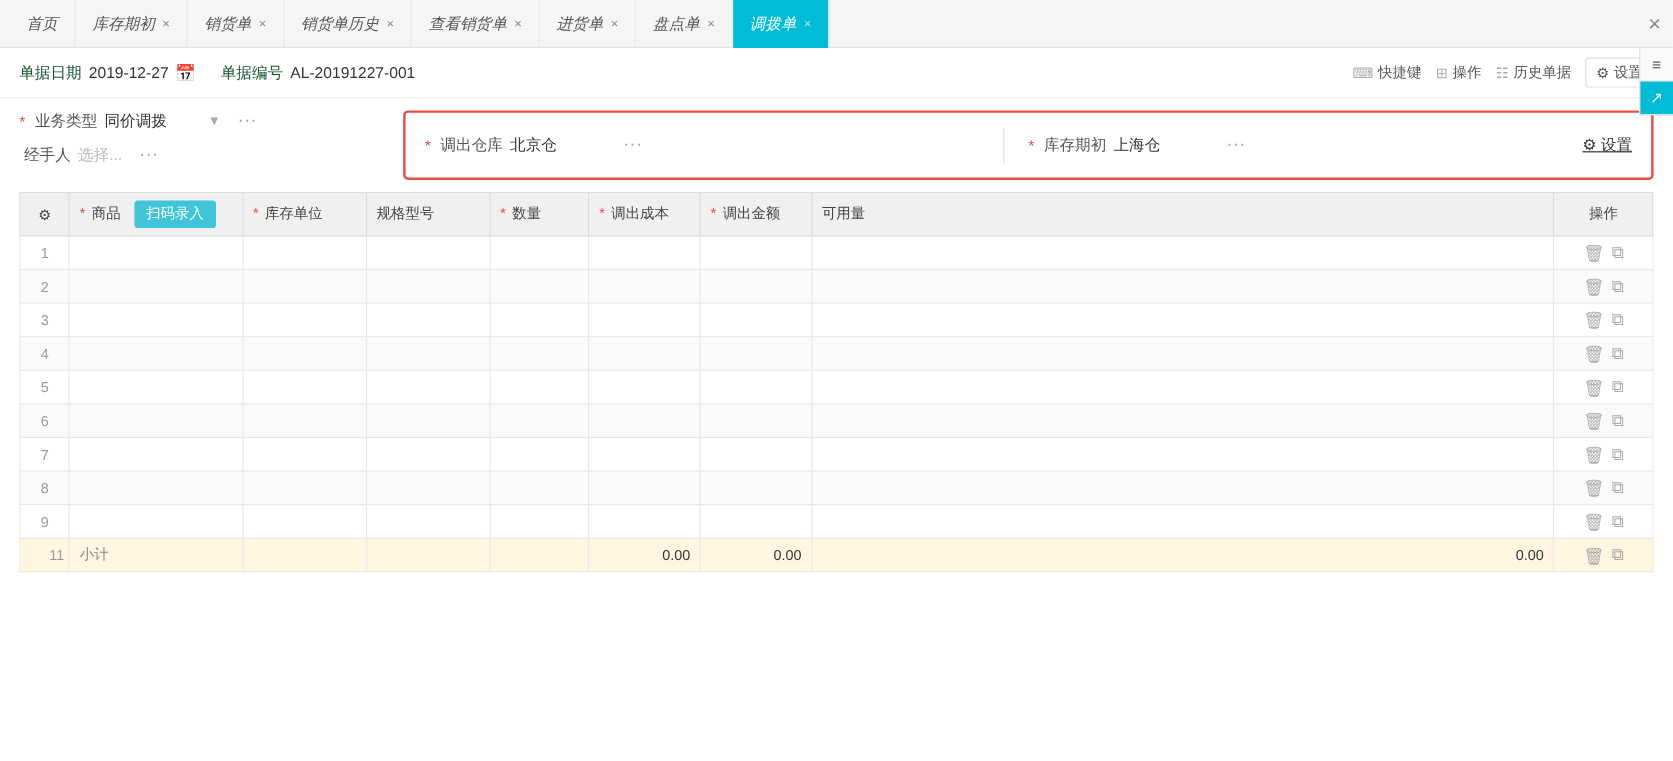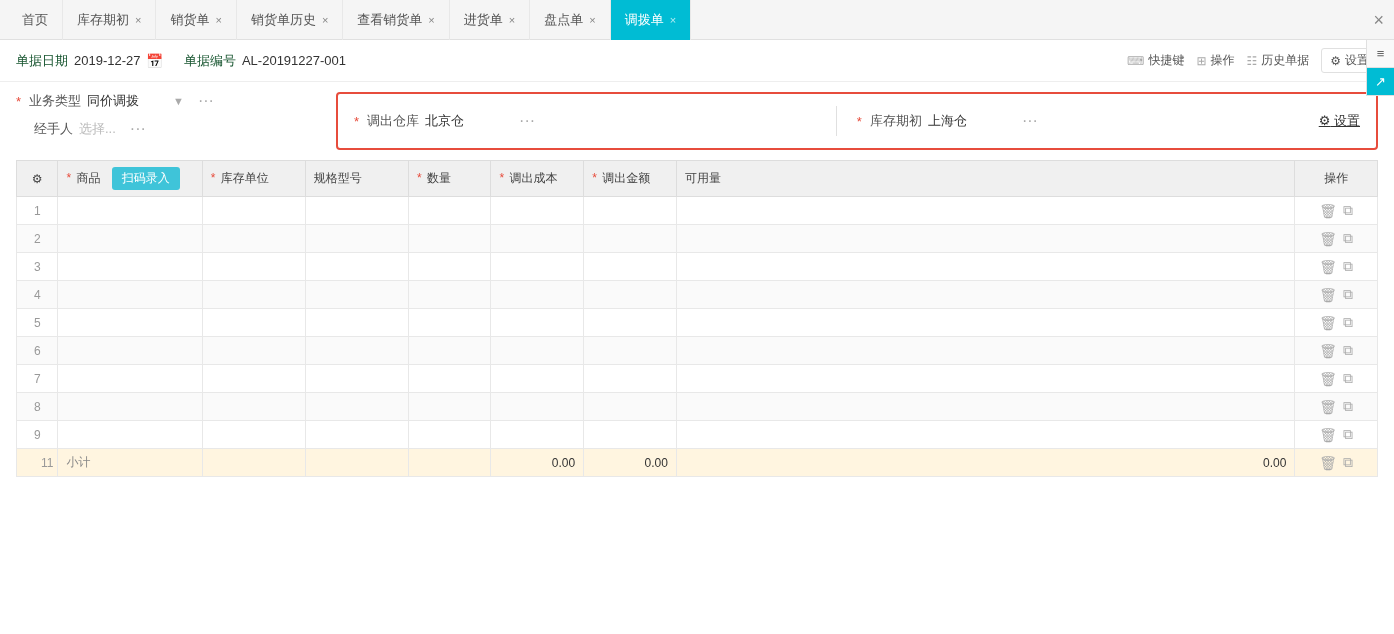--- a/index.html
+++ b/index.html
@@ -5,21 +5,21 @@
     * { box-sizing: border-box; margin: 0; padding: 0; }
     body { font-family: 'Microsoft YaHei', Arial, sans-serif; font-size: 13px; color: #333; background: #fff; overflow: hidden; }
 
     
     .tab-bar {
       display: flex; align-items: center; background: #f5f5f5; border-bottom: 1px solid #e0e0e0;
       height: 40px; padding: 0 8px; position: relative;
     }
     .tab {
       display: flex; align-items: center; padding: 16px 14px; height: 40px; cursor: pointer;
-      font-size: 13px; color: #555; white-space: nowrap; border-right: 1px solid #e8e8e8;
+      font-size: 13px; color: #555; white-space: nowrap; border-right: 1px solid #e8e8e8; font-style: italic;
     }
     .tab:first-child { border-left: none; }
     .tab.active { background: #00bcd4; color: #fff; text-align: center; }
     .tab .close-btn { margin-left: 6px; font-size: 11px; cursor: pointer; opacity: 0.7; }
     .tab-close-window {
       position: absolute; right: 10px; top: 50%; transform: translateY(-50%);
       font-size: 18px; cursor: pointer; color: #888;
     }
 
     
@@ -180,21 +180,21 @@
   <div class="form-section">
     <div class="form-left">
       <div class="form-field">
         <span class="required-star">*</span>
         <span class="field-label">业务类型</span>
         <span class="field-value">同价调拨</span>
         <span class="dropdown-arrow">▼</span>
         <span class="more-btn">···</span>
       </div>
       <div class="handler-row">
-        <span class="field-label" style="margin-left: 18px;">经手人</span>
+        <span class="field-label" style="margin-left: 4px;">经手人</span>
         <span class="handler-placeholder">选择...</span>
         <span class="more-btn">···</span>
       </div>
     </div>
 
     <div class="form-right">
       <div class="warehouse-field">
         <span class="required-star">*</span>
         <span class="field-label">调出仓库</span>
         <span class="field-value">北京仓</span>

